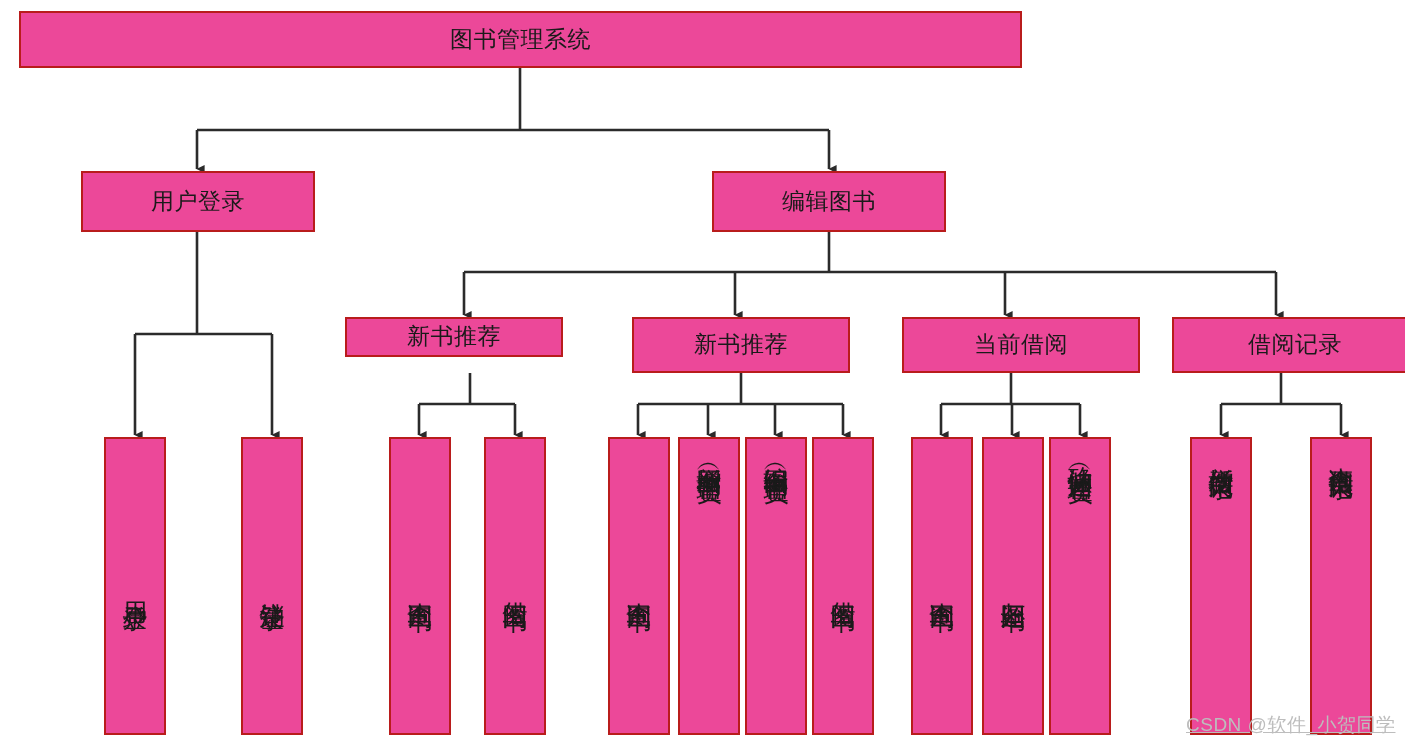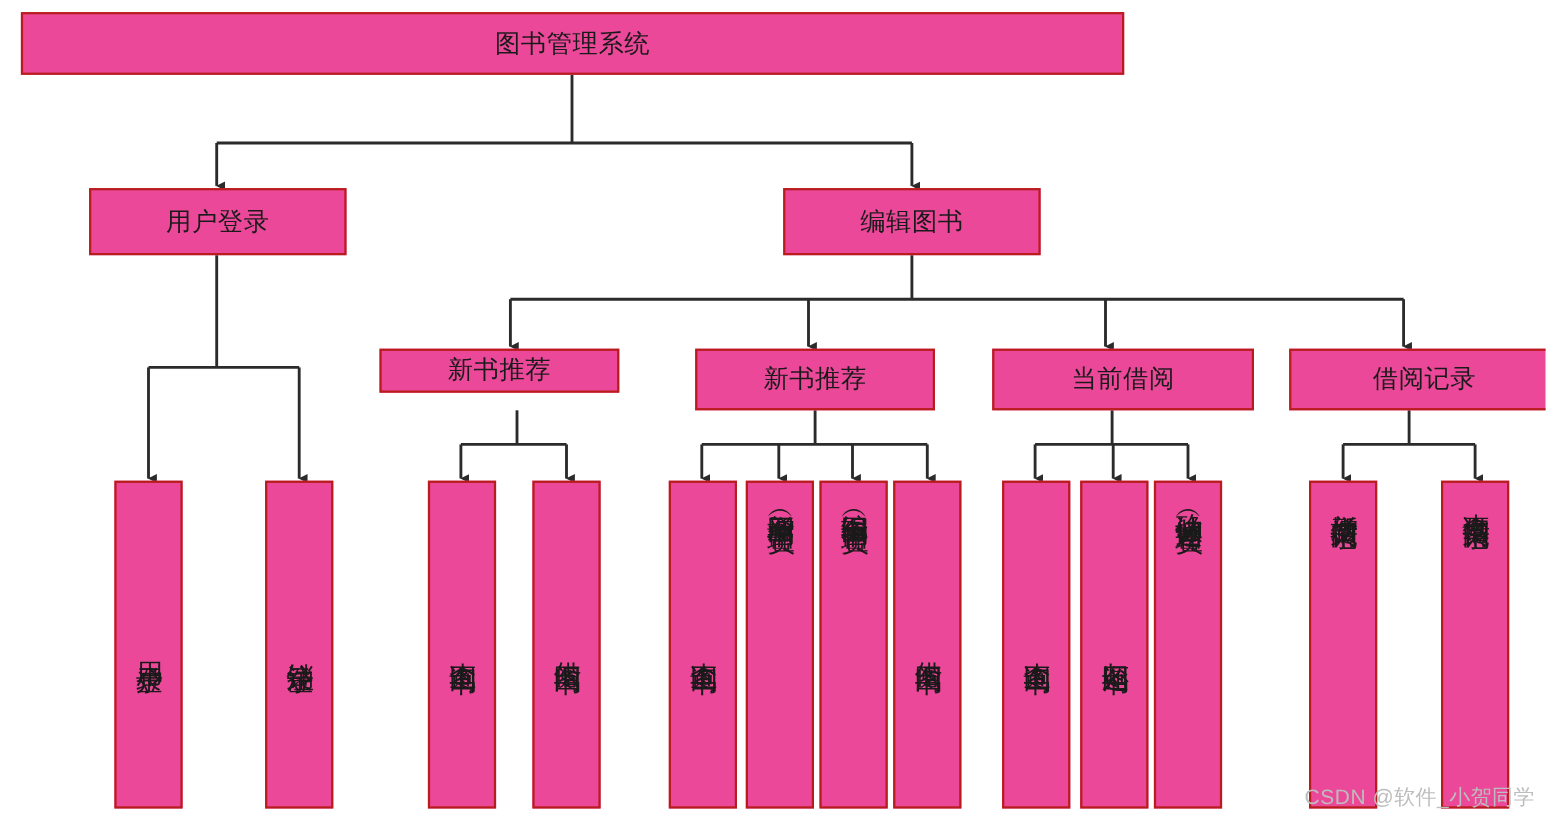--- a/index.html
+++ b/index.html
@@ -65,20 +65,21 @@
   }
   .watermark {
     position: absolute;
     left: 1186px;
     top: 712px;
     font-size: 19px;
     color: #bdbdbd;
     white-space: nowrap;
     letter-spacing: 0.5px;
     pointer-events: none;
+    text-decoration: underline;
   }
 </style>
 </head>
 <body>
 
 <div id="diagram-root">
 
   <svg class="edges" viewBox="0 0 1405 747" xmlns="http://www.w3.org/2000/svg">
     <defs>
       <marker id="arrowhead" markerWidth="9" markerHeight="9" refX="4.2" refY="7.6" orient="auto" markerUnits="userSpaceOnUse">

